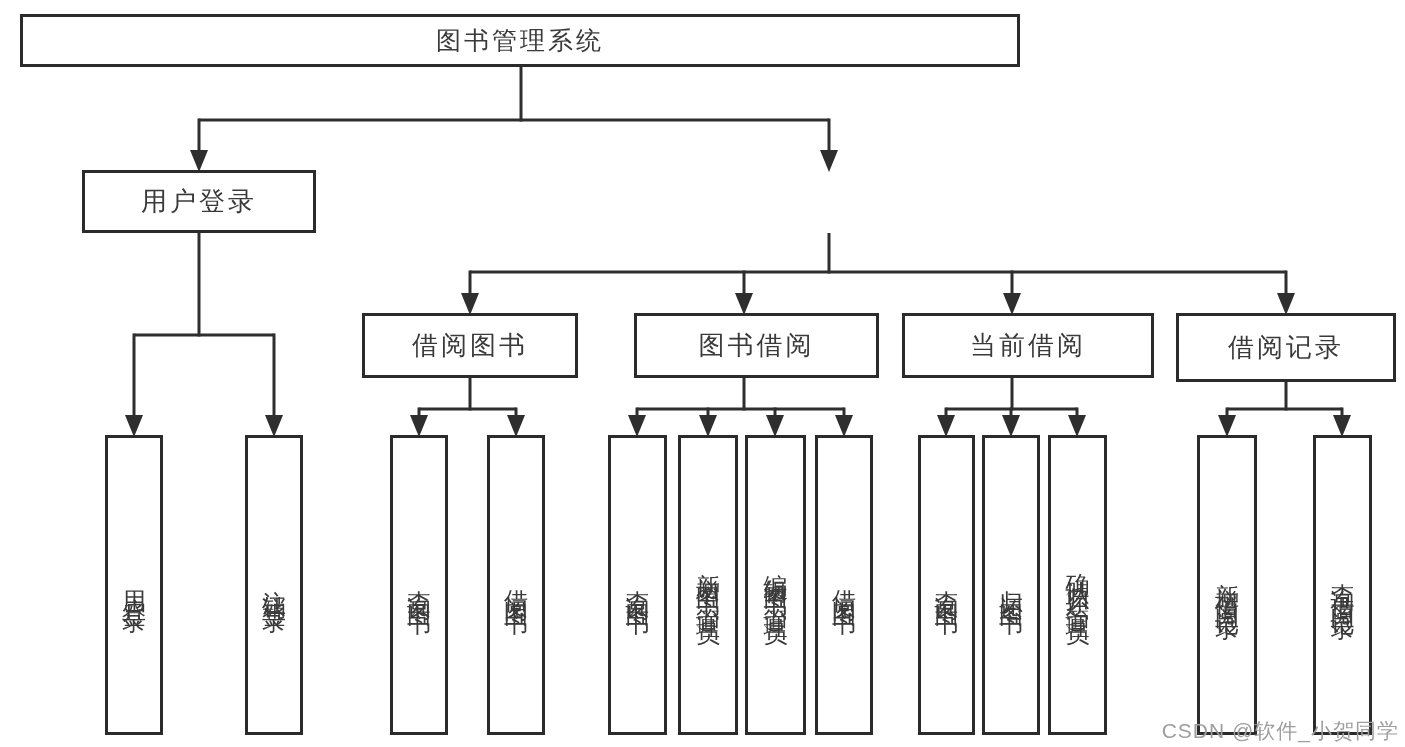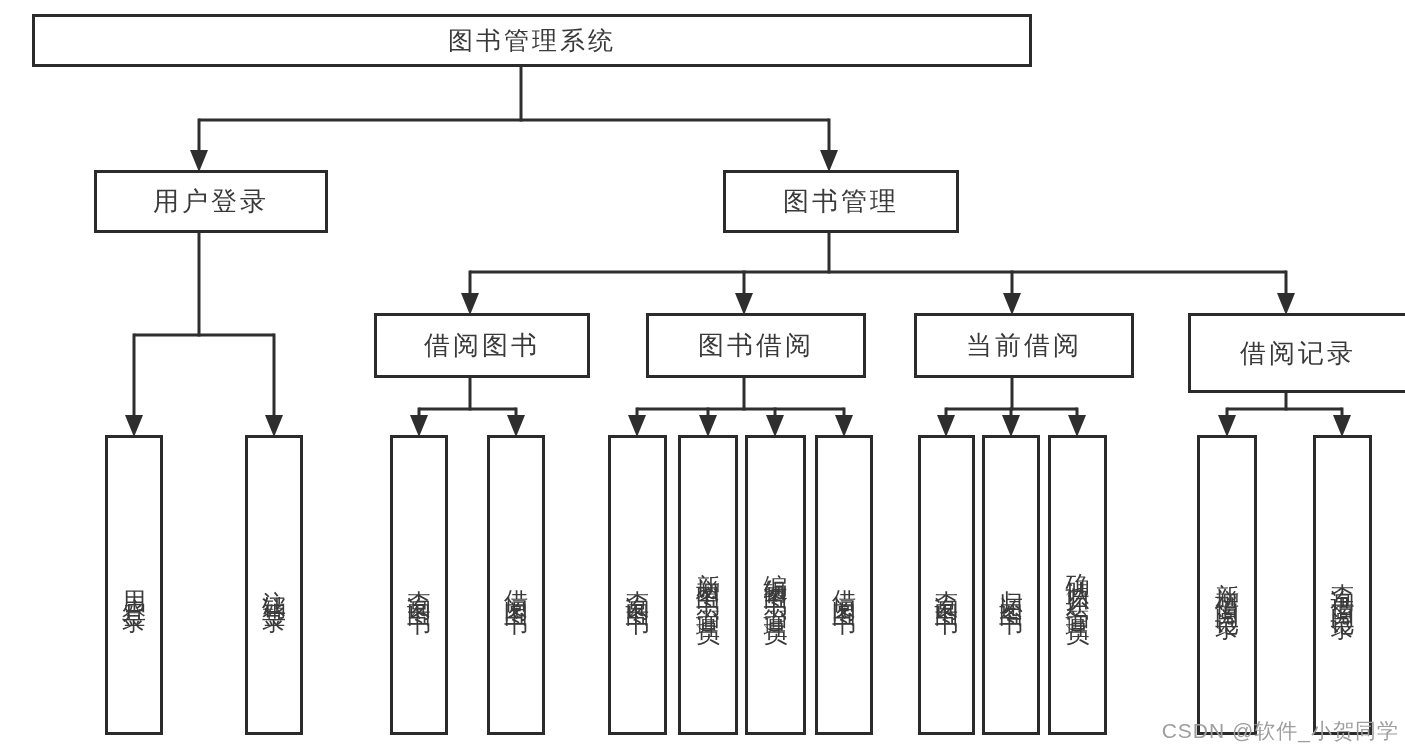--- a/index.html
+++ b/index.html
@@ -27,21 +27,20 @@
     box-sizing: border-box;
     border: 3px solid #2b2b2b;
     background: #ffffff;
     display: flex;
     align-items: center;
     justify-content: center;
     color: #3a3a3a;
     font-size: 26px;
     letter-spacing: 3px;
     white-space: nowrap;
-    margin-left: 12px;
   }
   .node.root {
     font-size: 25px;
   }
   .leaf {
     position: absolute;
     box-sizing: border-box;
     top: 435px;
     height: 300px;
     border: 3px solid #2b2b2b;
@@ -147,26 +146,25 @@
       <line x1="1227" y1="407.5" x2="1227" y2="421"></line>
       <polygon points="1218,415 1236,415 1227,437"></polygon>
       <line x1="1342" y1="407.5" x2="1342" y2="421"></line>
       <polygon points="1333,415 1351,415 1342,437"></polygon>
     </g>
   </svg>
 
   <div class="node root" style="left:20px; top:14px; width:1000px; height:53px;">图书管理系统</div>
 
   <div class="node" style="left:82px; top:170px; width:234px; height:63px;">用户登录</div>
-  <div class="node" style="left:711px; top:170px; width:236px; height:63px;">图书管理</div>
 
   <div class="node" style="left:362px; top:313px; width:216px; height:65px;">借阅图书</div>
-  <div class="node" style="left:634px; top:313px; width:220px; height:65px;">图书借阅</div>
-  <div class="node" style="left:902px; top:313px; width:220px; height:65px;">当前借阅</div>
-  <div class="node" style="left:1176px; top:313px; width:220px; height:80px;">借阅记录</div>
+  <div class="node" style="left:634px; top:313px; width:245px; height:65px;">图书借阅</div>
+  <div class="node" style="left:902px; top:313px; width:252px; height:65px;">当前借阅</div>
+  <div class="node" style="left:1176px; top:313px; width:220px; height:69px;">借阅记录</div>
 
   <div class="leaf" style="left:105px; width:58px;">用户登录</div>
   <div class="leaf" style="left:245px; width:58px;">注销登录</div>
 
   <div class="leaf" style="left:390px; width:58px;">查询图书</div>
   <div class="leaf" style="left:487px; width:58px;">借阅图书</div>
 
   <div class="leaf" style="left:608px; width:59px;">查询图书</div>
   <div class="leaf" style="left:678px; width:60px;">新增图书（管理员）</div>
   <div class="leaf" style="left:745px; width:61px;">编辑图书（管理员）</div>

